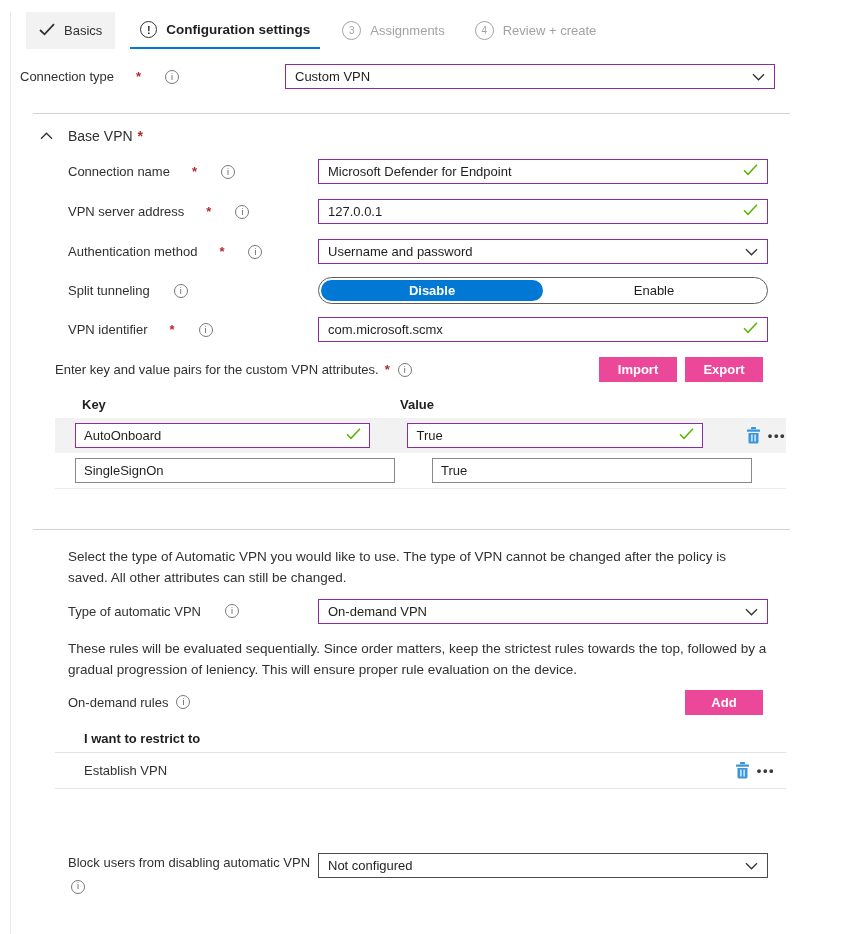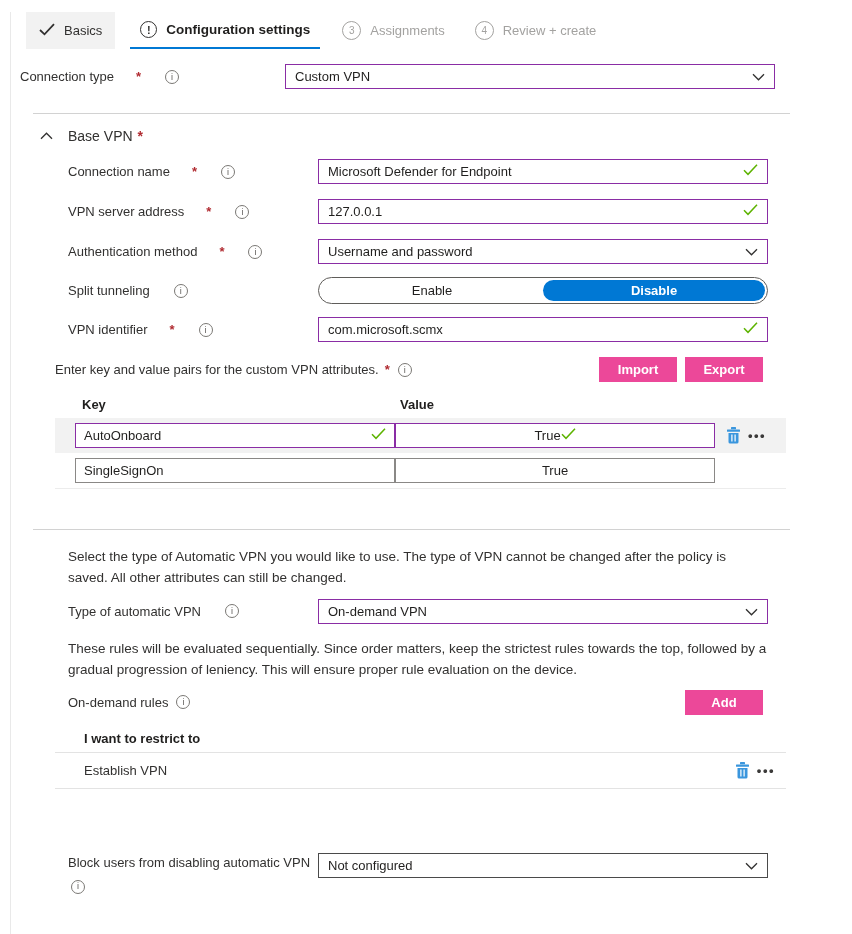--- a/index.html
+++ b/index.html
@@ -50,24 +50,24 @@
 
   
   .btn{background:#ec4899;color:#fff;font-weight:bold;font-size:13px;border:none;width:78px;height:25px;display:flex;align-items:center;justify-content:center;cursor:pointer;flex-shrink:0;}
 
   
   .kv-header-row{display:flex;justify-content:space-between;align-items:center;margin:15px 8px 0 55px;width:708px;}
   .kv-label{display:flex;align-items:center;gap:5px;font-size:13px;}
   .kv-buttons{display:flex;gap:8px;}
   .kv-cols{display:flex;margin:15px 0 0 82px;font-size:13px;font-weight:bold;color:#201f1e;}
   .kv-col-key{width:318px;}
-  .kv-row{display:flex;align-items:center;margin-left:55px;width:731px;box-sizing:border-box;padding:5px 0 5px 20px;}
+  .kv-row{display:flex;align-items:center;margin-left:55px;width:731px;box-sizing:border-box;padding:5px 0 5px 20px;gap:32px;}
   .kv-row-selected{background:#f2f2f2;}
   .kv-input{box-sizing:border-box;width:320px;height:25px;border:1px solid #8a2da5;background:#fff;display:flex;align-items:center;justify-content:space-between;padding:0 8px;font-size:13px;color:#201f1e;}
-  .kv-input + .kv-input{justify-content:center;}
+  .kv-input + .kv-input{margin-left:5px;}
   .kv-input.gray-border{border-color:#8a8886;}
   .rowicons{display:flex;align-items:center;margin-left:11px;gap:7px;}
   .more{color:#3b3a39;font-size:13px;letter-spacing:1.5px;font-weight:bold;cursor:pointer;line-height:1;}
   .trash{cursor:pointer;display:flex;}
 
   
   .para{margin-left:68px;width:700px;font-size:13.5px;line-height:1.55;color:#323130;}
 
   
   .rules-head-row{display:flex;justify-content:space-between;align-items:center;margin:9px 0 0 68px;width:695px;}
@@ -200,22 +200,22 @@
   </div>
 
   <div class="form-row mt13">
     <div class="flabel">
       <span>Split tunneling</span>
       <span class="info">
           <i>i</i>
         </span>
     </div>
     <div class="toggle">
+      <div class="t-opt t-sel">Disable</div>
       <div class="t-opt">Enable</div>
-      <div class="t-opt t-sel">Disable</div>
     </div>
   </div>
 
   <div class="form-row mt13">
     <div class="flabel">
       <span>VPN identifier</span>
       <span class="req">*</span>
       <span class="info">
           <i>i</i>
         </span>

